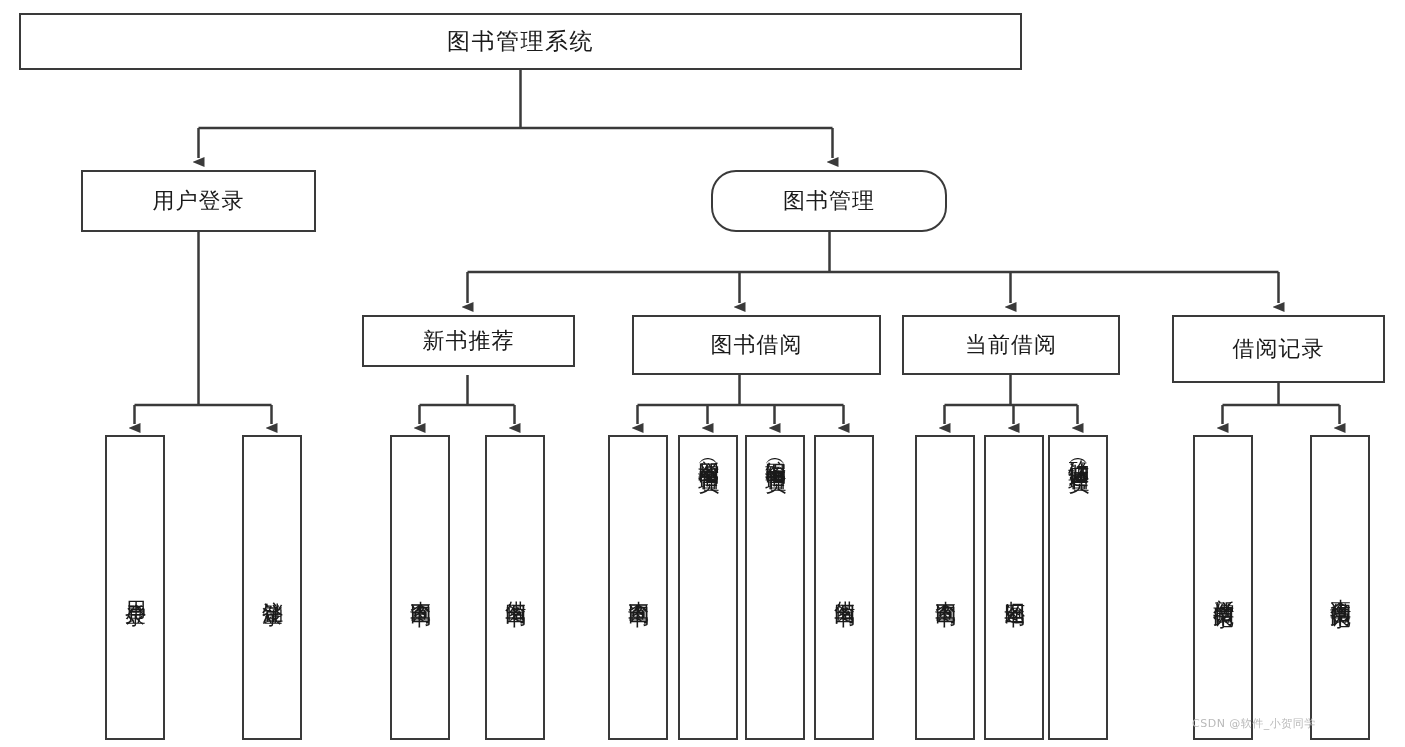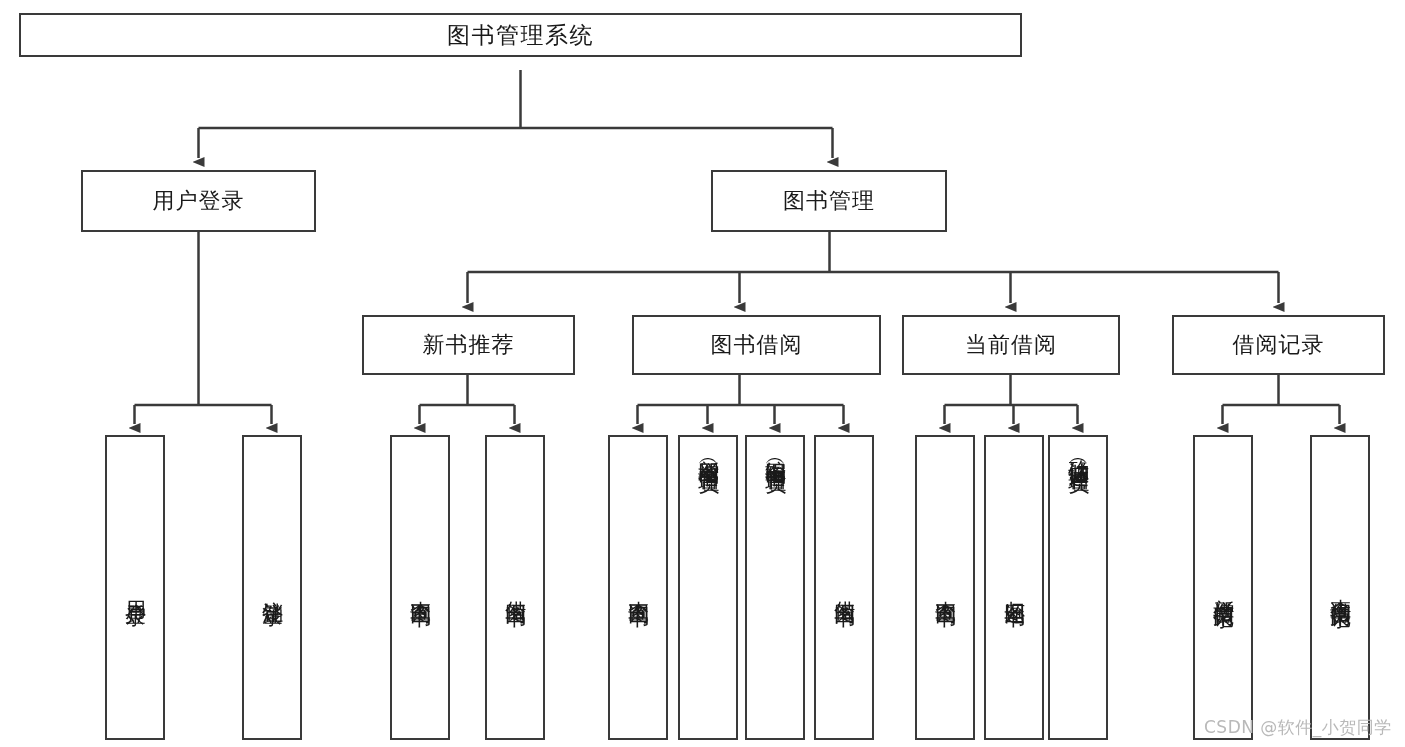--- a/index.html
+++ b/index.html
@@ -63,25 +63,24 @@
   svg.edges {
     position: absolute;
     left: 0;
     top: 0;
     width: 1405px;
     height: 747px;
     pointer-events: none;
   }
   .watermark {
     position: absolute;
-    font-size: 17px;
+    font-size: 11px;
     color: #b9b9b9;
     letter-spacing: 0.5px;
     white-space: nowrap;
-    margin-left: 12px;
   }
 </style>
 </head>
 <body>
 
 <div id="canvas">
 
   <svg class="edges" viewBox="0 0 1405 747">
     <defs>
       <marker id="arrow" markerWidth="10" markerHeight="12" refX="1" refY="6" orient="auto" markerUnits="userSpaceOnUse">
@@ -125,41 +124,41 @@
       <path d="M1013.5,405 L1013.5,424" marker-end="url(#arrow)"></path>
       <path d="M1077.5,405 L1077.5,424" marker-end="url(#arrow)"></path>
 
       <path d="M1278.5,375 L1278.5,405"></path>
       <path d="M1222.5,405 L1339.5,405"></path>
       <path d="M1222.5,405 L1222.5,424" marker-end="url(#arrow)"></path>
       <path d="M1339.5,405 L1339.5,424" marker-end="url(#arrow)"></path>
     </g>
   </svg>
 
-  <div class="node node-root" style="left:19px; top:13px; width:1003px; height:44px;">
+  <div class="node node-root" style="left:19px; top:13px; width:1003px; height:57px;">
     <span>图书管理系统</span>
   </div>
 
   <div class="node node-h" style="left:81px; top:170px; width:235px; height:62px;">
     <span>用户登录</span>
   </div>
-  <div class="node node-h" style="left:711px; top:170px; width:236px; height:62px;">
+  <div class="node node-h" style="left:711px; top:170px; width:236px; height:62px;border-radius:25px;">
     <span>图书管理</span>
   </div>
 
-  <div class="node node-h" style="left:362px; top:315px; width:213px; height:60px;">
+  <div class="node node-h" style="left:362px; top:315px; width:213px; height:52px;">
     <span>新书推荐</span>
   </div>
   <div class="node node-h" style="left:632px; top:315px; width:249px; height:60px;">
     <span>图书借阅</span>
   </div>
   <div class="node node-h" style="left:902px; top:315px; width:218px; height:60px;align-items:center;">
     <span>当前借阅</span>
   </div>
-  <div class="node node-h" style="left:1172px; top:315px; width:213px; height:60px;align-items:center;">
+  <div class="node node-h" style="left:1172px; top:315px; width:213px; height:68px;align-items:center;">
     <span>借阅记录</span>
   </div>
 
   <div class="leaf centered" style="left:105px; top:435px; width:60px; height:305px;">
     <span class="vtext">用户登录</span>
   </div>
   <div class="leaf centered" style="left:242px; top:435px; width:60px; height:305px;">
     <span class="vtext">注销登录</span>
   </div>
 

